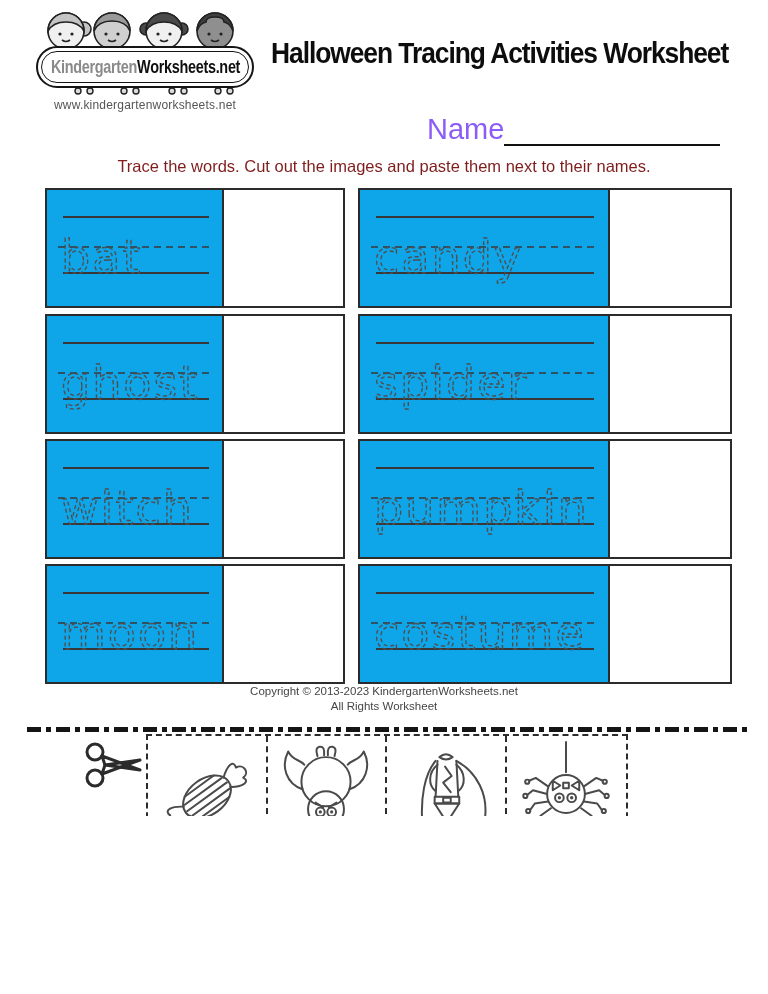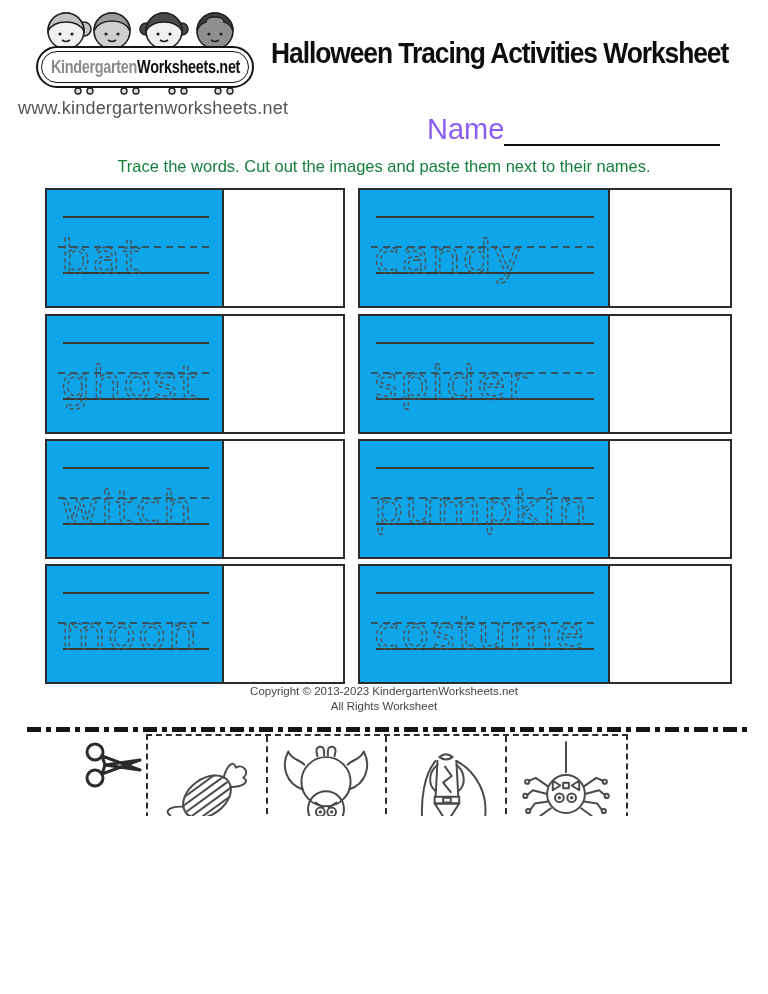--- a/index.html
+++ b/index.html
@@ -10,30 +10,30 @@
   .kids { position:absolute; left:40px; top:4px; width:212px; height:46px; }
   .pill { position:absolute; left:36px; top:46px; width:218px; height:42px; background:#fff;
           border:2px solid #151515; border-radius:26px; outline:1.5px solid #151515; outline-offset:-6px;
           display:flex; align-items:center; justify-content:center; box-sizing:border-box; }
   .brand { font-size:19px; font-weight:bold; letter-spacing:-0.4px; white-space:nowrap;
            transform:scaleX(0.76); transform-origin:center; }
   .brand .gray { color:#8a8a8a; }
   .brand .dark { color:#0f0f0f; }
   .feet { position:absolute; left:60px; top:86px; width:180px; height:12px; }
   .url  { position:absolute; left:18px; top:98px; width:254px; text-align:center;
-          font-size:18px; color:#555; letter-spacing:0.2px; }
+          font-size:12px; color:#555; letter-spacing:0.2px; }
 
   
   .title { position:absolute; left:271px; top:36px; font-size:30px; font-weight:bold; color:#0d0d0d;
            white-space:nowrap; letter-spacing:-1.2px; transform:scaleX(0.88); transform-origin:left top; }
   .namerow  { position:absolute; left:427px; top:108px; display:flex; align-items:flex-end; }
   .namelabel{ font-size:29px; color:#8b5cf6; }
   .nameline { width:216px; height:36px; border-bottom:2.5px solid #101010; }
   .instruction { position:absolute; top:157px; left:0; width:768px; text-align:center;
-                 font-size:16.5px; color:#15803d; }
+                 font-size:16.5px; color:#7f1d1d; }
 
   
   .tbox { position:absolute; height:116px; border:2px solid #2b2b2b; display:flex;
           background:#0ea5e9; box-sizing:content-box; }
   .tbox.left  { left:45px;  width:296px; }
   .tbox.right { left:358px; width:370px; }
   .word-area  { position:relative; }
   .tbox.left  .word-area { width:175px; }
   .tbox.right .word-area { width:248px;text-align:right; }
   .paste-area { flex:1; border-left:2px solid #2b2b2b; background:#fff; }

